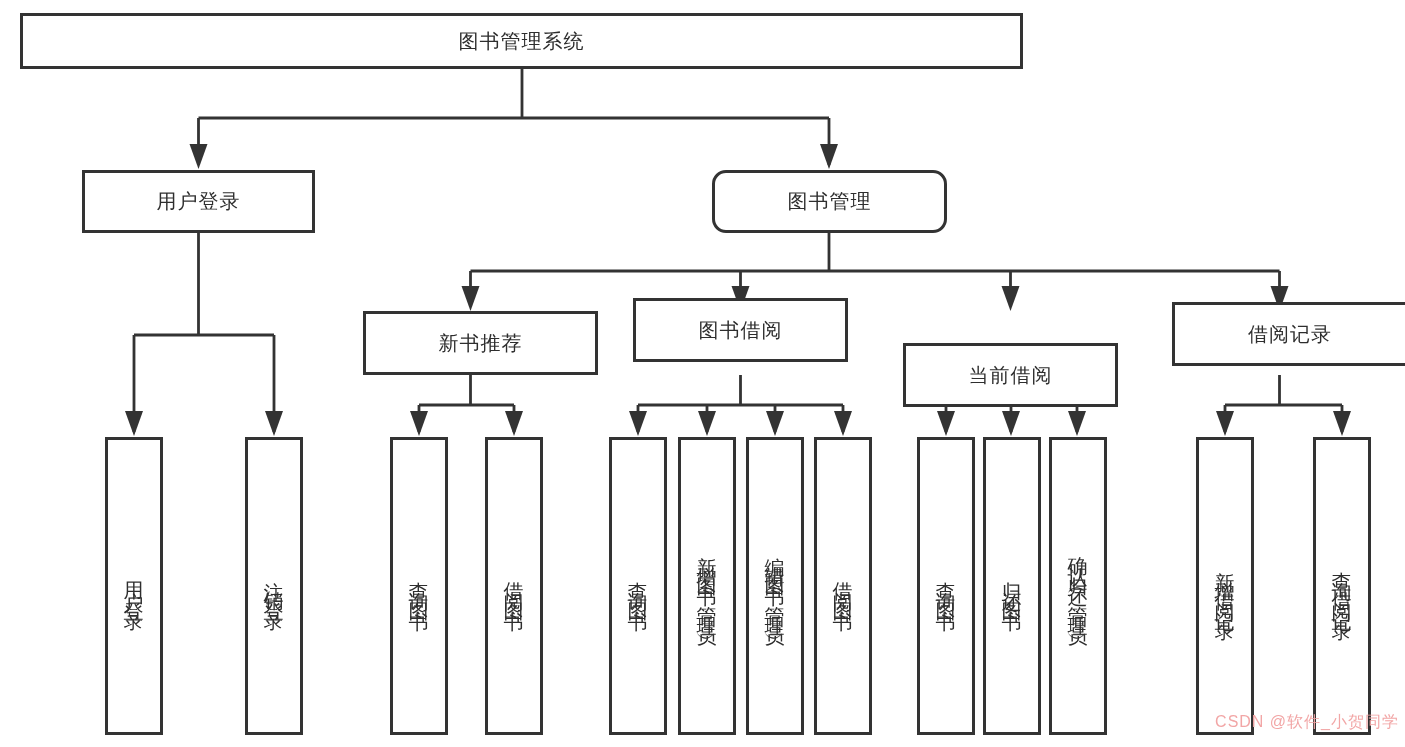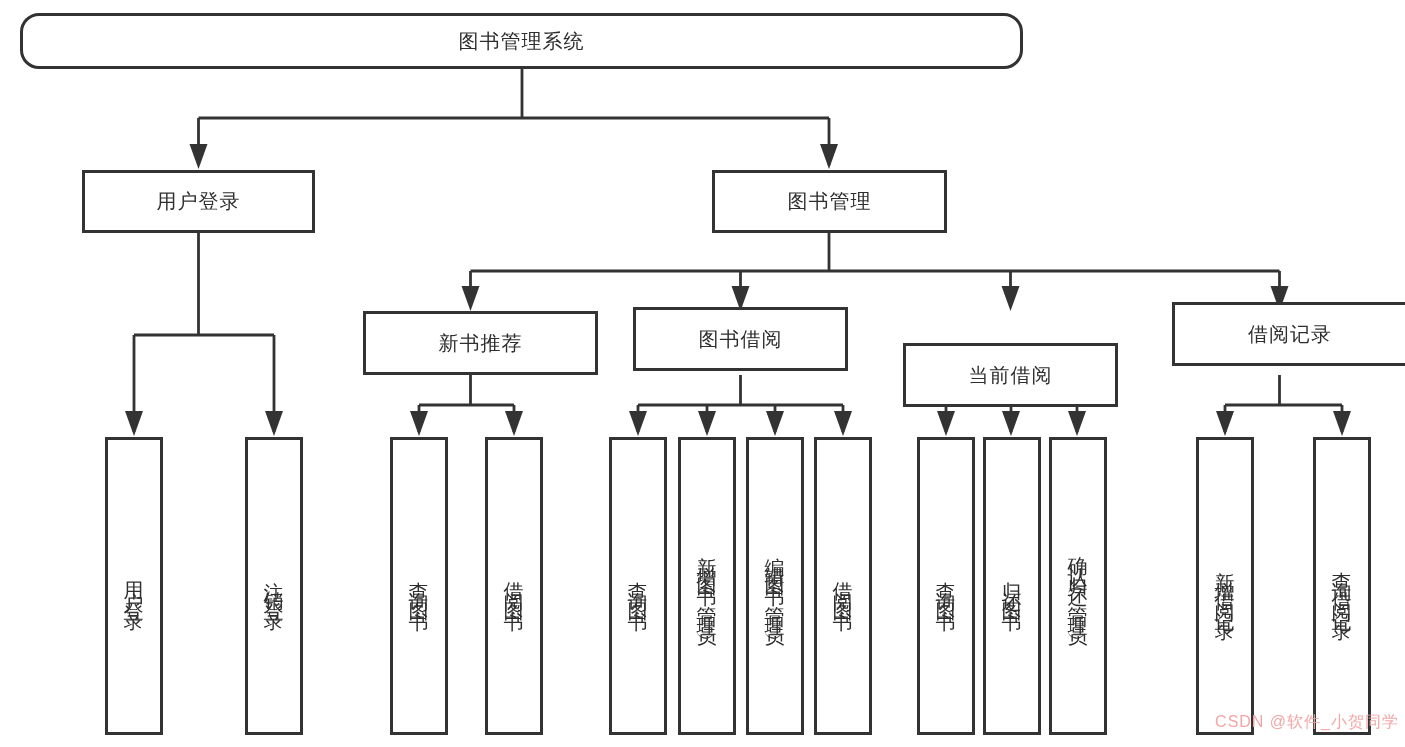--- a/index.html
+++ b/index.html
@@ -121,35 +121,35 @@
       <polygon points="766,411 784,411 775,436"></polygon>
       <polygon points="834,411 852,411 843,436"></polygon>
       <polygon points="937,411 955,411 946,436"></polygon>
       <polygon points="1002,411 1020,411 1011,436"></polygon>
       <polygon points="1068,411 1086,411 1077,436"></polygon>
       <polygon points="1216,411 1234,411 1225,436"></polygon>
       <polygon points="1333,411 1351,411 1342,436"></polygon>
     </g>
   </svg>
 
-  <div class="node" style="left:20px; top:13px; width:1003px; height:56px;border-radius:19px;">
+  <div class="node" style="left:20px; top:13px; width:1003px; height:56px;">
     <span>图书管理系统</span>
   </div>
 
   <div class="node" style="left:82px; top:170px; width:233px; height:63px;">
     <span>用户登录</span>
   </div>
-  <div class="node" style="left:712px; top:170px; width:235px; height:63px;">
+  <div class="node" style="left:712px; top:170px; width:235px; height:63px;border-radius:14px;">
     <span>图书管理</span>
   </div>
 
   <div class="node" style="left:363px; top:311px; width:235px; height:64px;">
     <span>新书推荐</span>
   </div>
-  <div class="node" style="left:633px; top:307px; width:215px; height:64px;">
+  <div class="node" style="left:633px; top:298px; width:215px; height:64px;">
     <span>图书借阅</span>
   </div>
   <div class="node" style="left:903px; top:311px; width:215px; height:64px;margin-top:32px;">
     <span>当前借阅</span>
   </div>
   <div class="node" style="left:1172px; top:302px; width:236px; height:64px;align-items:center;">
     <span>借阅记录</span>
   </div>
 
   <div class="leaf" style="left:105px;">

